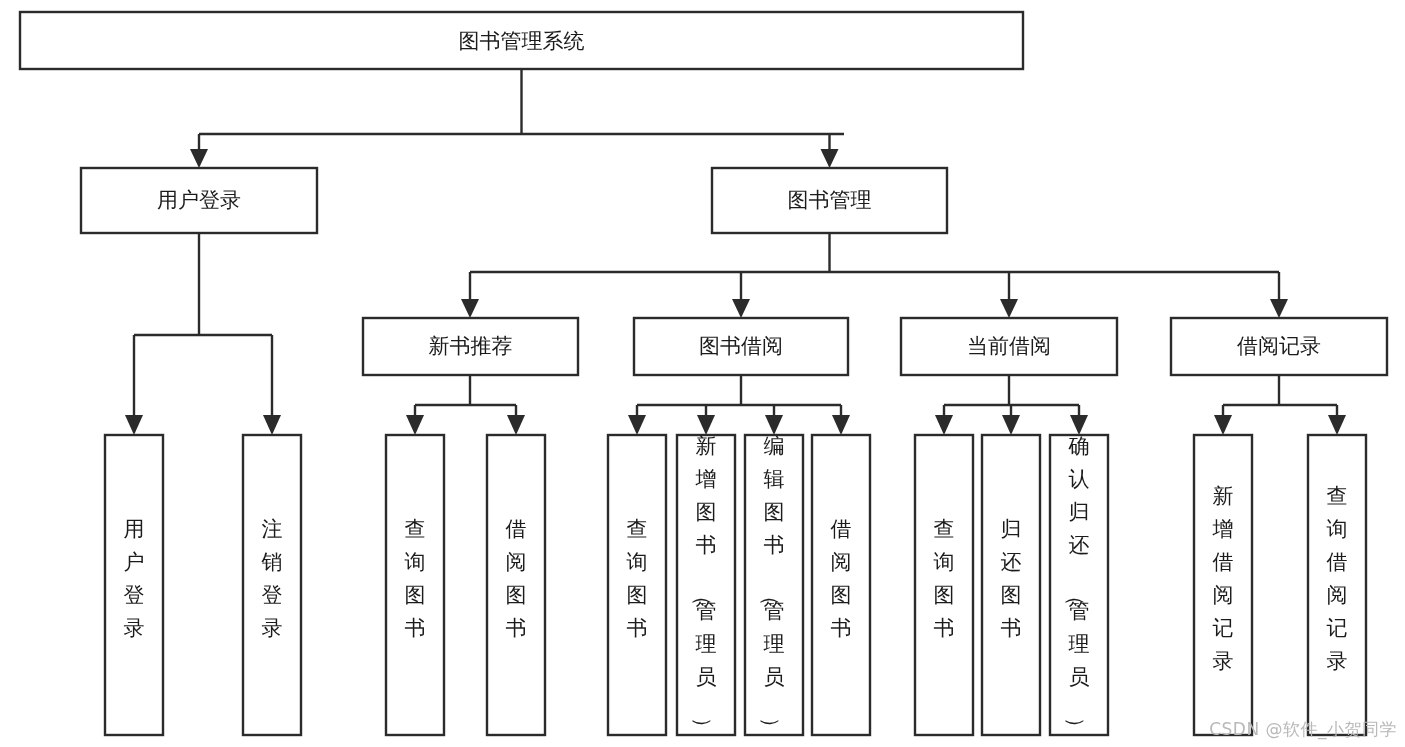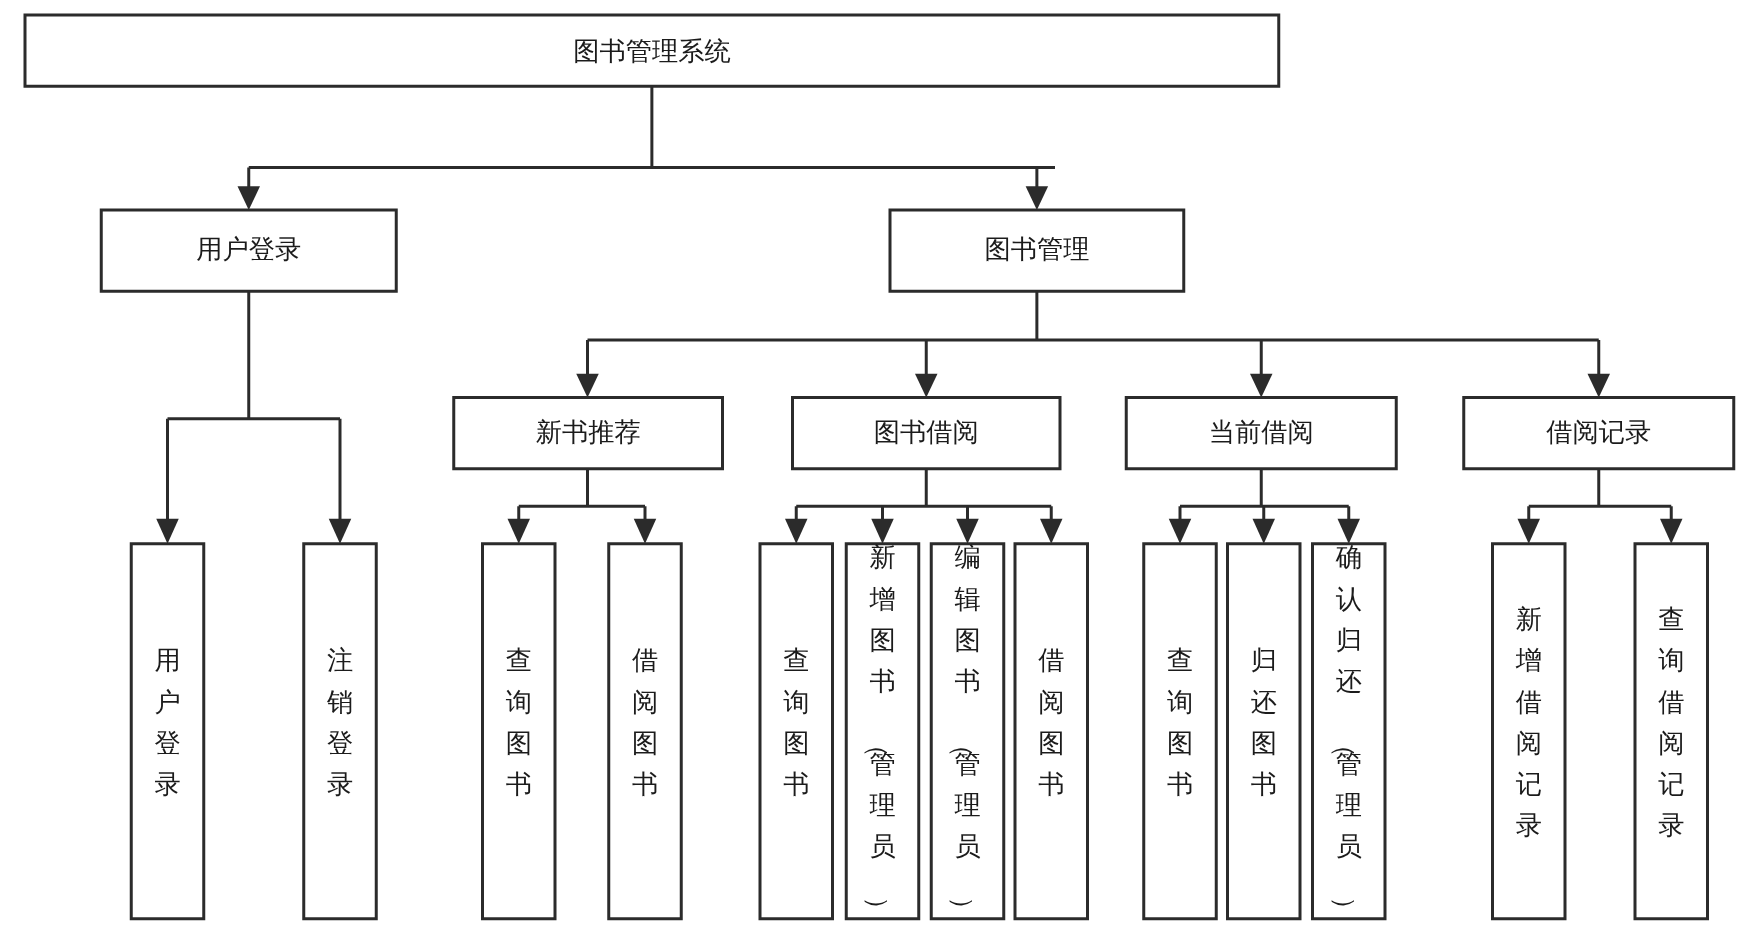--- a/index.html
+++ b/index.html
@@ -225,13 +225,14 @@
       <rect class="node-box" x="1194" y="435" width="58" height="300"></rect>
       <text class="node-label-v" x="1223" y="502.5"><tspan x="1223" dy="0">新</tspan><tspan x="1223" dy="33">增</tspan><tspan x="1223" dy="33">借</tspan><tspan x="1223" dy="33">阅</tspan><tspan x="1223" dy="33">记</tspan><tspan x="1223" dy="33">录</tspan></text>
     </g>
     <g>
       <rect class="node-box" x="1308" y="435" width="58" height="300"></rect>
       <text class="node-label-v" x="1337" y="502.5"><tspan x="1337" dy="0">查</tspan><tspan x="1337" dy="33">询</tspan><tspan x="1337" dy="33">借</tspan><tspan x="1337" dy="33">阅</tspan><tspan x="1337" dy="33">记</tspan><tspan x="1337" dy="33">录</tspan></text>
     </g>
 
   </svg>
 
+  <div class="watermark">CSDN @软件_小贺同学</div>
 </div>
 
 </body></html>

